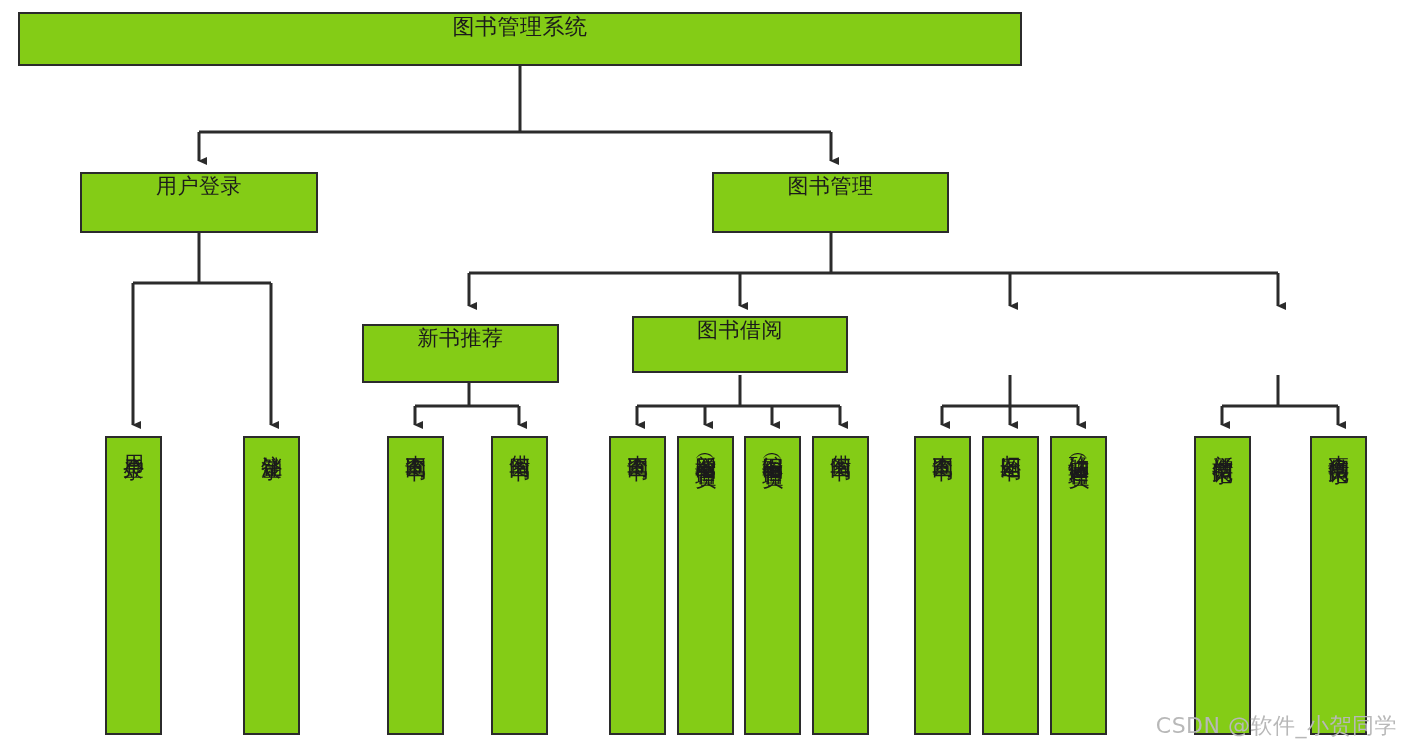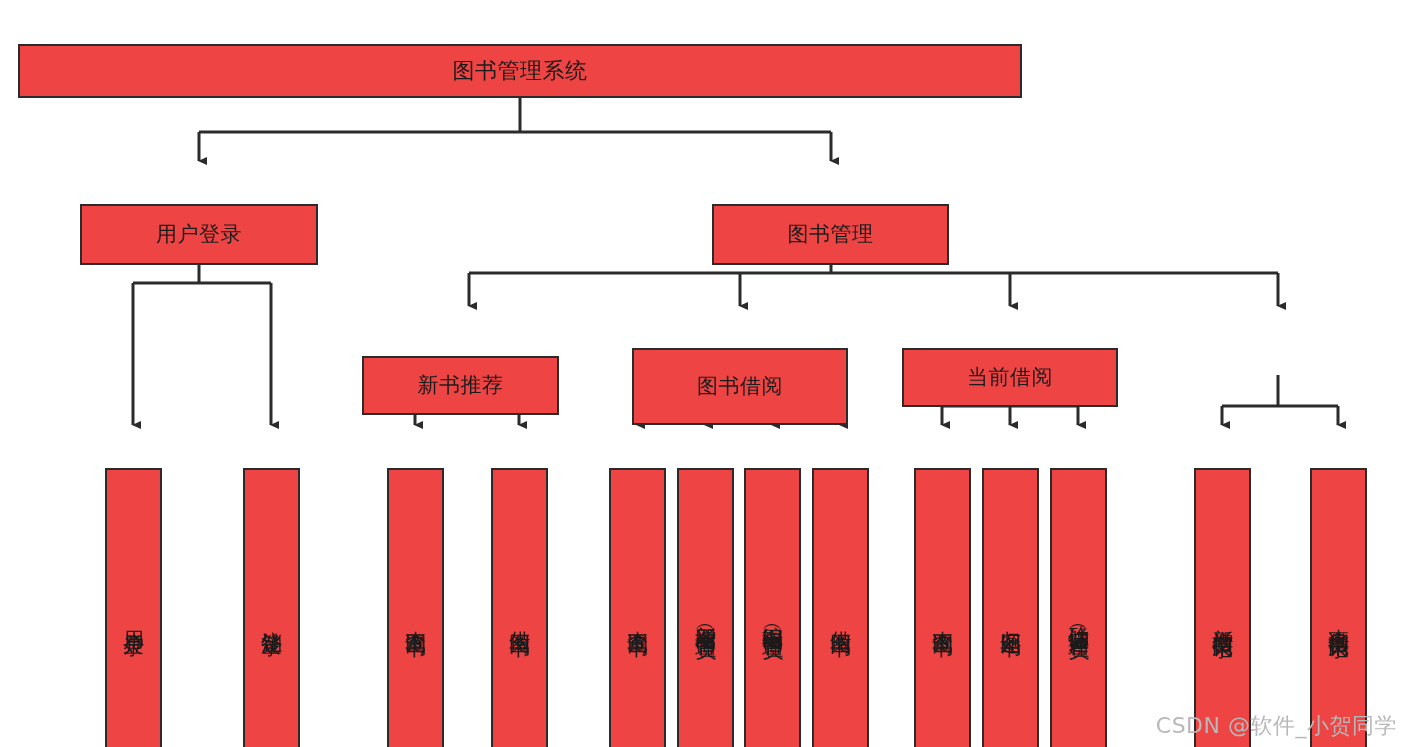--- a/index.html
+++ b/index.html
@@ -21,27 +21,26 @@
   svg.diagram-canvas {
     position: absolute;
     left: 0;
     top: 0;
     width: 1405px;
     height: 747px;
   }
   .node-box {
     position: absolute;
     box-sizing: border-box;
-    background: #ef4444;
+    background: #84cc16;
     border: 2px solid #2b2b2b;
     display: flex;
-    align-items: center;
+    align-items: flex-start;
     justify-content: center;
     overflow: hidden;
-    margin-top: 32px;
   }
   .node-label-h {
     font-size: 21px;
     color: #1b1b1b;
     line-height: 1.15;
     white-space: nowrap;
     letter-spacing: 0.5px;
   }
   .node-label-v {
     font-size: 21px;
@@ -141,25 +140,22 @@
   <div class="node-box" style="left:80px; top:172px; width:238px; height:61px;">
     <span class="node-label-h">用户登录</span>
   </div>
   <div class="node-box" style="left:712px; top:172px; width:237px; height:61px;">
     <span class="node-label-h">图书管理</span>
   </div>
 
   <div class="node-box" style="left:362px; top:324px; width:197px; height:59px;">
     <span class="node-label-h">新书推荐</span>
   </div>
-  <div class="node-box" style="left:632px; top:316px; width:216px; height:77px;">
+  <div class="node-box" style="left:632px; top:316px; width:216px; height:57px;">
     <span class="node-label-h">图书借阅</span>
-  </div>
-  <div class="node-box" style="left:902px; top:316px; width:216px; height:59px;">
-    <span class="node-label-h">当前借阅</span>
   </div>
 
   <div class="node-box" style="left:105px; top:436px; width:57px; height:299px;">
     <span class="node-label-v">用户登录</span>
   </div>
   <div class="node-box" style="left:243px; top:436px; width:57px; height:299px;">
     <span class="node-label-v">注销登录</span>
   </div>
 
   <div class="node-box" style="left:387px; top:436px; width:57px; height:299px;">

